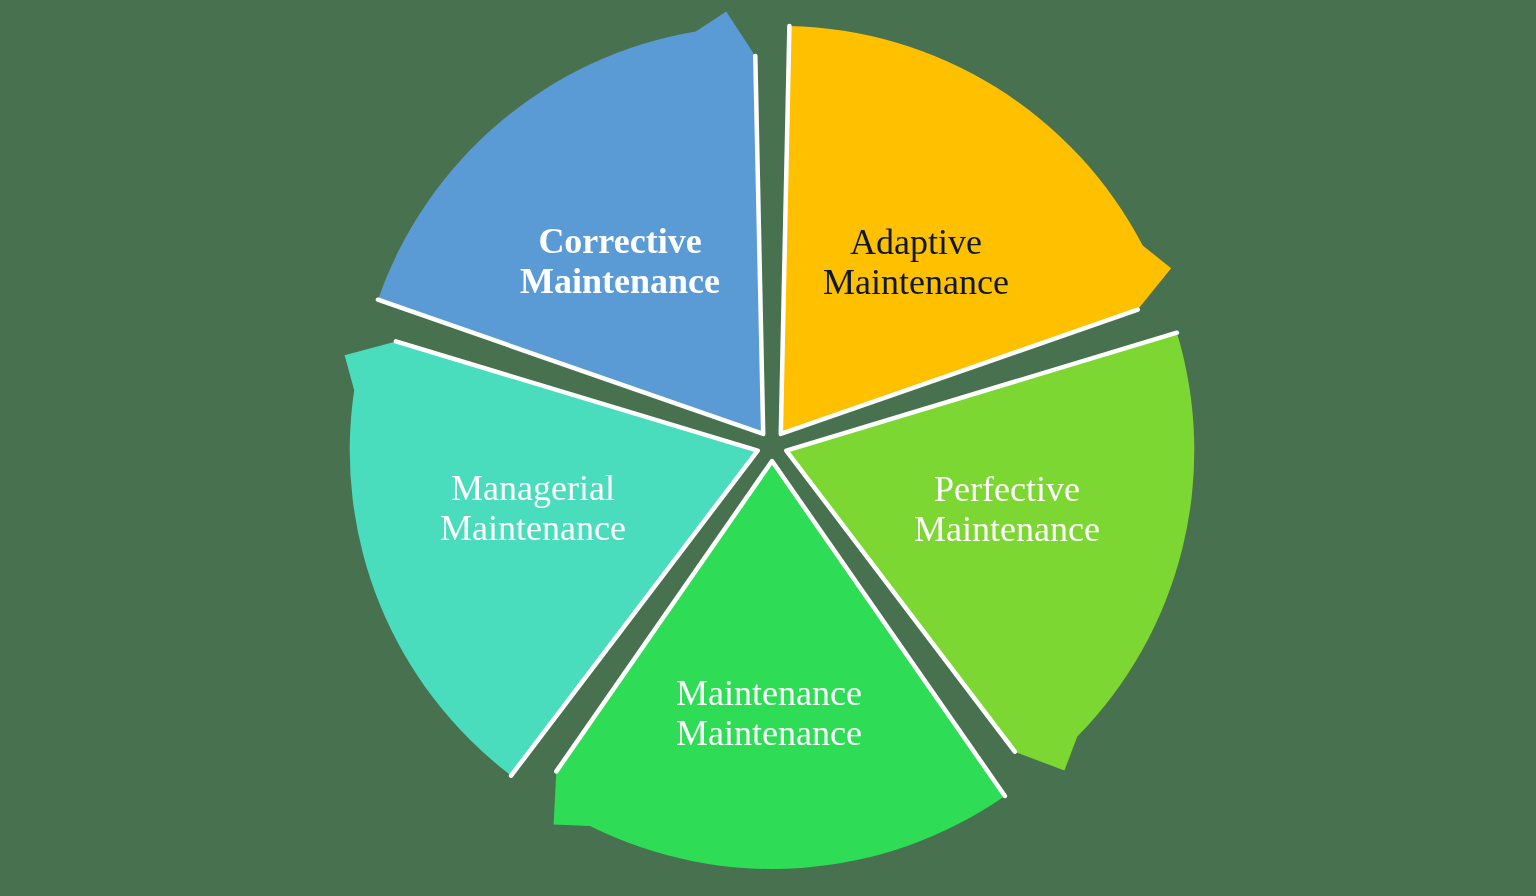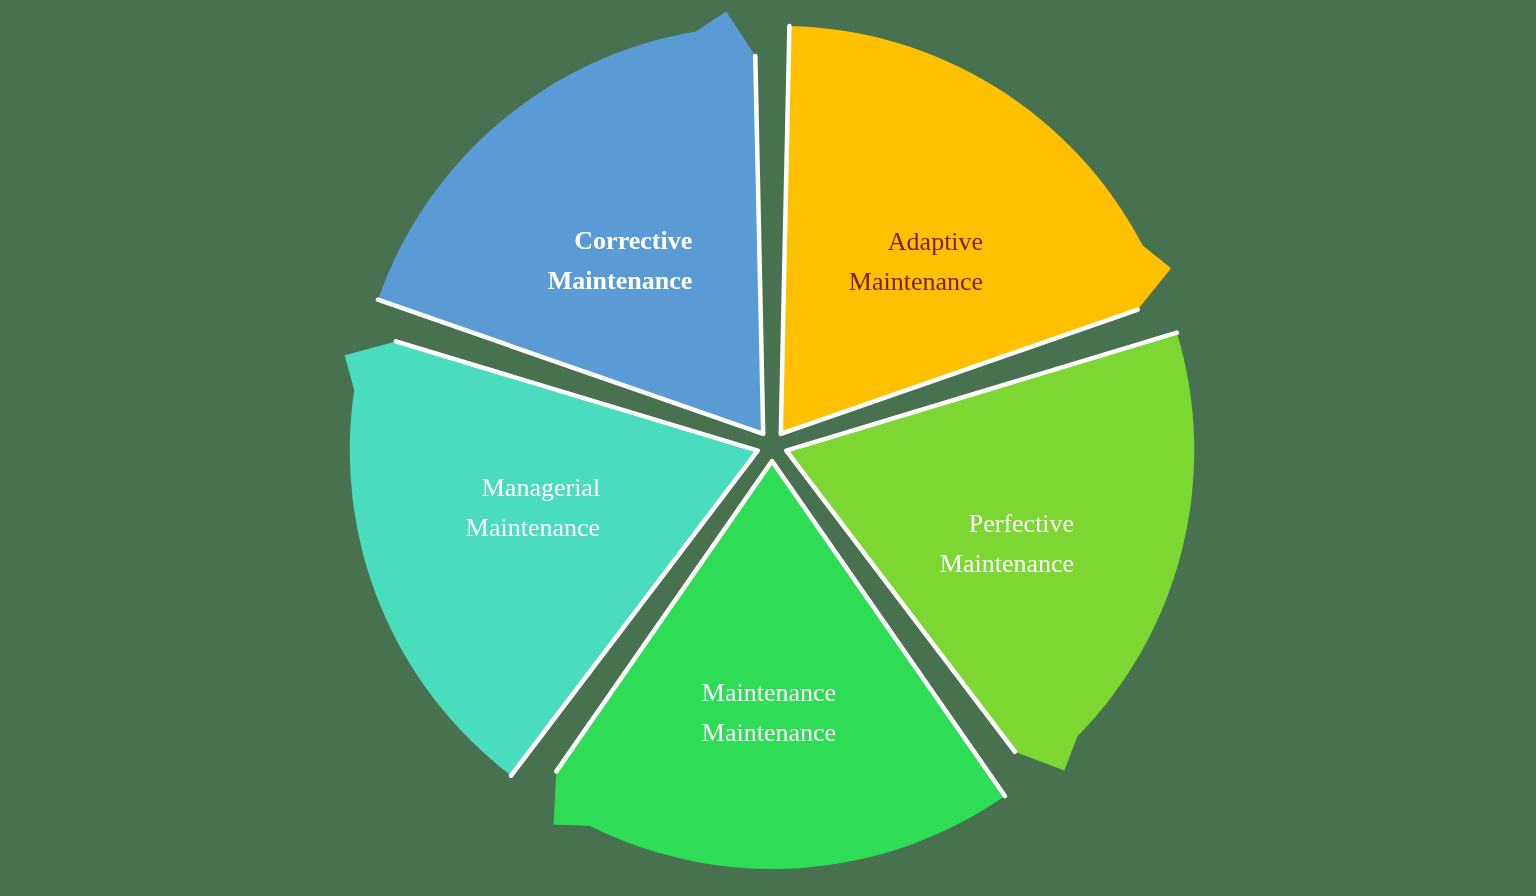--- a/index.html
+++ b/index.html
@@ -16,23 +16,23 @@
     height: 896px;
   }
   .stage svg {
     position: absolute;
     left: 0;
     top: 0;
   }
   .seg-label {
     position: absolute;
     transform: translate(-50%, -50%);
-    text-align: right;
+    text-align: center;
     color: #ffffff;
-    font-size: 26px;
+    font-size: 36px;
     line-height: 40px;
     white-space: nowrap;
     pointer-events: none;
   }
   .seg-label.bold { font-weight: bold; }
   .seg-label span { display: block; }
 </style>
 </head>
 <body>
 
@@ -48,25 +48,25 @@
       <path d="M 772.0,461.0 L 1004.9,796.0 A 408 408 0 0 1 590.0,826.1 L 553.6,824.4 L 556.3,771.4 Z" fill="#2EDD55"></path>
       <path d="M 1004.9,796.0 L 772.0,461.0 L 556.3,771.4" fill="none" stroke="#FFFFFF" stroke-width="4.5" stroke-linejoin="round" stroke-linecap="round"></path>
       <path d="M 757.7,450.6 L 511.1,775.6 A 408 408 0 0 1 354.2,390.3 L 344.6,355.3 L 395.9,341.4 Z" fill="#49DCBD"></path>
       <path d="M 511.1,775.6 L 757.7,450.6 L 395.9,341.4" fill="none" stroke="#FFFFFF" stroke-width="4.5" stroke-linejoin="round" stroke-linecap="round"></path>
     </svg>
 
   <div class="seg-label bold" id="label-0" style="left: 620px; top: 261px; color: rgb(255, 255, 255);">
     <span>Corrective</span>
     <span>Maintenance</span>
   </div>
-  <div class="seg-label" id="label-1" style="left: 916px; top: 262px; color: #7f1d1d;">
+  <div class="seg-label" id="label-1" style="left: 916px; top: 262px; color: #0f172a;">
     <span>Adaptive</span>
     <span>Maintenance</span>
   </div>
-  <div class="seg-label" id="label-2" style="left: 1007px; top: 509px; color: rgb(255, 255, 255); margin-top: 35px;">
+  <div class="seg-label" id="label-2" style="left: 1007px; top: 509px; color: rgb(255, 255, 255);">
     <span>Perfective</span>
     <span>Maintenance</span>
   </div>
   <div class="seg-label" id="label-3" style="left: 769px; top: 713px; color: rgb(255, 255, 255);">
     <span>Maintenance</span>
     <span>Maintenance</span>
   </div>
   <div class="seg-label" id="label-4" style="left: 533px; top: 508px; color: rgb(255, 255, 255);">
     <span>Managerial</span>
     <span>Maintenance</span>

